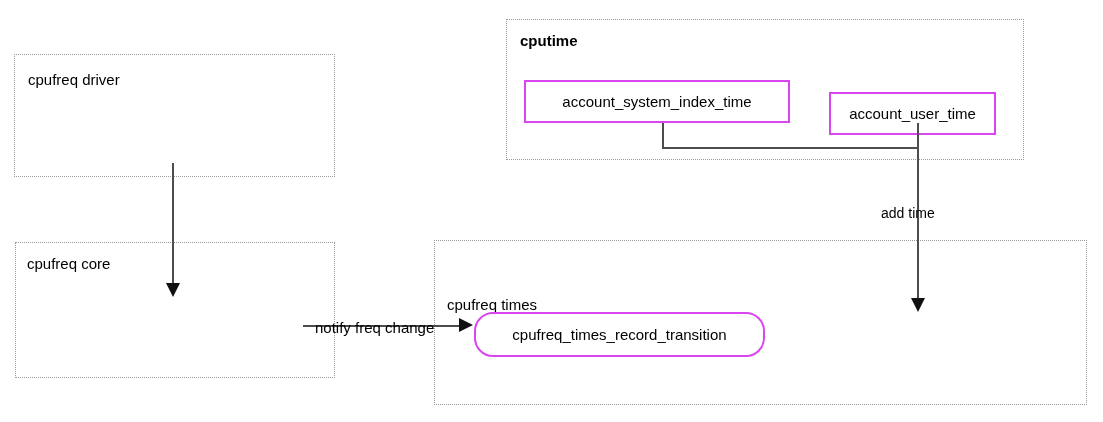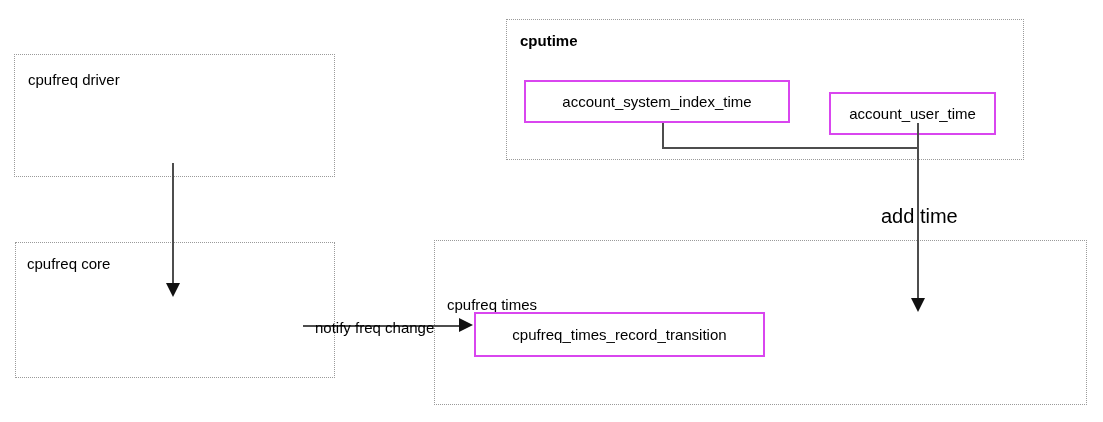--- a/index.html
+++ b/index.html
@@ -68,21 +68,21 @@
   .arrow-right {
     position: absolute;
     width: 0;
     height: 0;
     border-top: 7px solid transparent;
     border-bottom: 7px solid transparent;
     border-left: 14px solid #111111;
   }
   .edge-label {
     position: absolute;
-    font-size: 20px;
+    font-size: 14px;
     color: #000000;
     white-space: nowrap;
     line-height: 1;
   }
   .edge-label.small {
     font-size: 15px;
   }
 </style>
 </head>
 <body>
@@ -100,21 +100,21 @@
 
   <div class="node" style="left:829px; top:92px; width:167px; height:43px;">account_user_time</div>
 
   <div class="group" style="left:15px; top:242px; width:320px; height:136px;"></div>
   <div class="group-label" style="left:27px; top:256px;">cpufreq core</div>
 
 
   <div class="group" style="left:434px; top:240px; width:653px; height:165px;"></div>
   <div class="group-label" style="left:447px; top:254px;margin-top:43px;">cpufreq times</div>
 
-  <div class="node" style="left:474px; top:312px; width:291px; height:45px;">cpufreq_times_record_transition</div>
+  <div class="node" style="left:474px; top:312px; width:291px; height:45px;border-radius:19px;">cpufreq_times_record_transition</div>
 
 
   <div class="vline" style="left:172px; top:163px; height:122px;"></div>
   <div class="arrow-down" style="left:166px; top:283px;"></div>
 
   <div class="hline" style="left:303px; top:325px; width:158px;"></div>
   <div class="arrow-right" style="left:459px; top:318px;"></div>
   <div class="edge-label small" style="left:315px; top:320px;">notify freq change</div>
 
   <div class="vline" style="left:662px; top:123px; height:26px;"></div>

